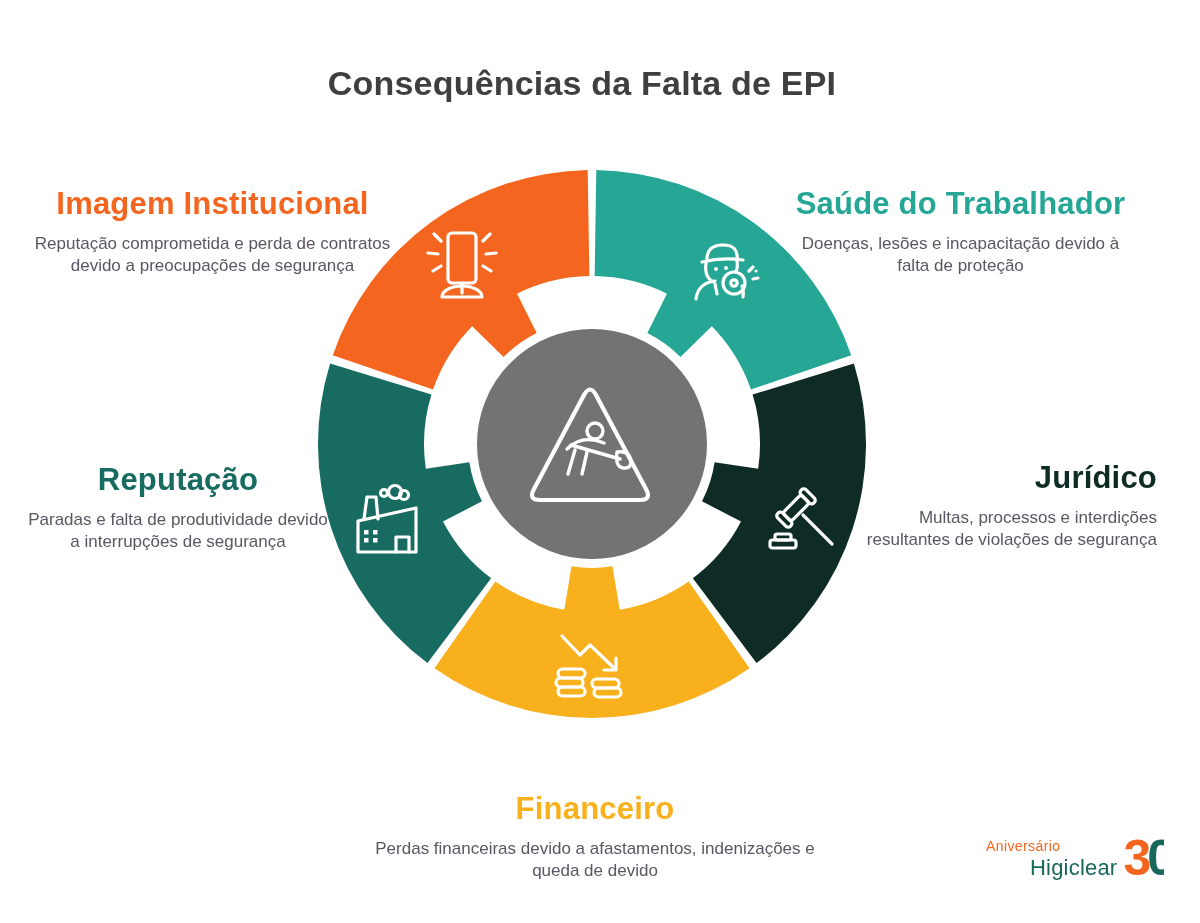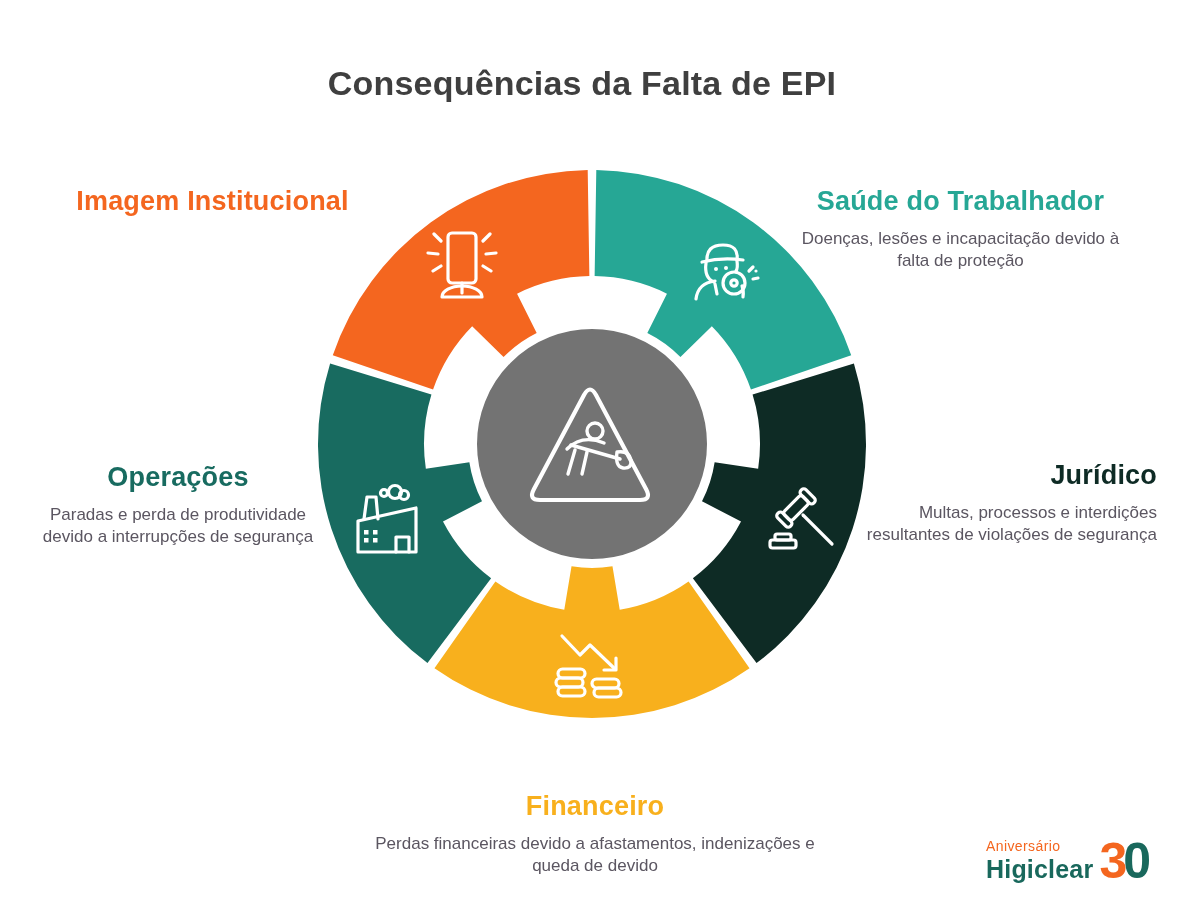--- a/index.html
+++ b/index.html
@@ -10,33 +10,33 @@
          font-size:34px;font-weight:700;color:#3F3F3F;letter-spacing:.2px;}
 
   .wheel{position:absolute;left:0;top:0;}
 
   .icon-stroke{stroke:#ffffff;fill:none;stroke-width:3.2;stroke-linecap:round;stroke-linejoin:round;}
   .icon-fill{fill:#ffffff;stroke:none;}
   .center-sign{stroke-width:4.2;}
   .center-person{stroke-width:3.4;}
 
   .info-block{position:absolute;text-align:center;}
-  .info-block h2{margin:0 0 11px 0;font-size:27px;font-weight:700;letter-spacing:.2px;}
+  .info-block h2{margin:0 0 11px 0;font-size:31px;font-weight:700;letter-spacing:.2px;}
   .info-block p{margin:0;font-size:17px;line-height:1.3;color:#5B5661;}
 
   .block-imagem{left:30px;top:186px;width:365px;}
   .block-saude{left:788px;top:186px;width:345px;}
   .block-operacoes{left:28px;top:462px;width:300px;}
   .block-juridico{left:862px;top:460px;width:295px;text-align:right;}
   .block-financeiro{left:375px;top:755px;width:440px;}
 
   .logo{position:absolute;left:986px;top:838px;display:flex;align-items:flex-end;}
   .logo-text{display:flex;flex-direction:column;align-items:flex-start;}
   .logo-tagline{font-size:14px;color:#F4661F;letter-spacing:.4px;}
-  .logo-brand{font-size:25px;font-weight:700;color:#19685C;letter-spacing:.2px;margin-top:1px;}
+  .logo-brand{font-size:22px;font-weight:400;color:#19685C;letter-spacing:.2px;margin-top:1px;margin-left:44px;}
   .logo-badge{font-size:50px;font-weight:800;line-height:.9;letter-spacing:-4px;margin-left:6px;margin-top:-3px;}
   .badge-d1{color:#F4661F;}
   .badge-d2{color:#19685C;}
 </style>
 </head>
 <body>
 
 <div class="canvas">
 
   <div class="title">Consequências da Falta de EPI</div>
@@ -119,30 +119,31 @@
       <rect class="icon-fill" x="-24" y="6" width="4.5" height="4.5"></rect>
       <rect class="icon-fill" x="-15" y="6" width="4.5" height="4.5"></rect>
       <rect class="icon-fill" x="-24" y="14" width="4.5" height="4.5"></rect>
       <rect class="icon-fill" x="-15" y="14" width="4.5" height="4.5"></rect>
       <path d="M 8 28 L 8 13 L 21 13 L 21 28"></path>
     </g>
   </svg>
 
   <div class="info-block block-imagem">
     <h2 style="color: rgb(244, 102, 31);">Imagem Institucional</h2>
+    <p>Reputação comprometida e perda de contratos devido a preocupações de segurança</p>
   </div>
 
   <div class="info-block block-saude">
     <h2 style="color: rgb(38, 167, 149);">Saúde do Trabalhador</h2>
     <p>Doenças, lesões e incapacitação devido à falta de proteção</p>
   </div>
 
   <div class="info-block block-operacoes">
-    <h2 style="color: rgb(24, 107, 96);">Operações</h2>
-    <p>Paradas e perda de produtividade devido a interrupções de segurança</p>
+    <h2 style="color: rgb(24, 107, 96);">Reputação</h2>
+    <p>Paradas e falta de produtividade devido a interrupções de segurança</p>
   </div>
 
   <div class="info-block block-juridico">
     <h2 style="color: rgb(14, 43, 37);">Jurídico</h2>
     <p>Multas, processos e interdições resultantes de violações de segurança</p>
   </div>
 
   <div class="info-block block-financeiro">
     <h2 style="color: rgb(248, 176, 29); margin-top: 36px;">Financeiro</h2>
     <p>Perdas financeiras devido a afastamentos, indenizações e queda de devido</p>

